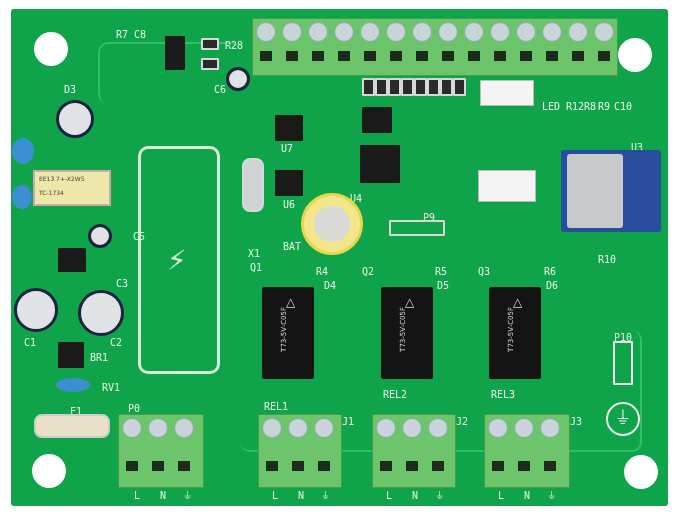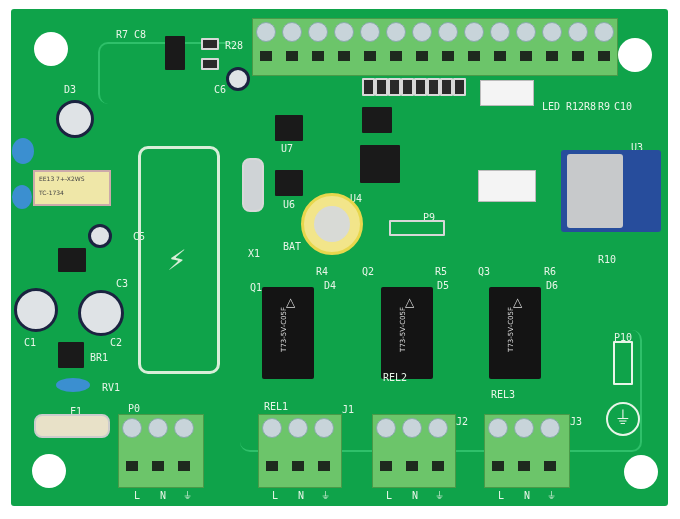--- a/index.html
+++ b/index.html
@@ -147,37 +147,37 @@
 <div class="silk" style="left:566px;top:101px;">R12</div>
 <div class="silk" style="left:584px;top:101px;">R8</div>
 <div class="silk" style="left:598px;top:101px;">R9</div>
 <div class="silk" style="left:614px;top:101px;text-align:right;">C10</div>
 <div class="silk" style="left:631px;top:142px;">U3</div>
 <div class="wifi">
     <div class="shield"></div>
   </div>
 <div class="silk" style="left:598px;top:254px;">R10</div>
 
-<div class="silk" style="left:250px;top:282px;">Q1</div>
+<div class="silk" style="left:250px;top:262px;">Q1</div>
 <div class="silk" style="left:316px;top:266px;">R4</div>
 <div class="silk" style="left:324px;top:280px;">D4</div>
 <div class="relay" style="left:262px;top:287px;">
   <div class="tri">△</div>
   <div class="lbl">T73-5V-C05F</div>
 </div>
 <div class="silk" style="left:264px;top:389px;margin-top:12px;">REL1</div>
 
 <div class="silk" style="left:362px;top:266px;">Q2</div>
 <div class="silk" style="left:435px;top:266px;">R5</div>
 <div class="silk" style="left:437px;top:280px;">D5</div>
 <div class="relay" style="left:381px;top:287px;">
   <div class="tri">△</div>
   <div class="lbl">T73-5V-C05F</div>
 </div>
-<div class="silk" style="left:383px;top:372px;">REL2</div>
+<div class="silk" style="left:383px;top:389px;">REL2</div>
 
 <div class="silk" style="left:478px;top:266px;">Q3</div>
 <div class="silk" style="left:544px;top:266px;">R6</div>
 <div class="silk" style="left:546px;top:280px;">D6</div>
 <div class="relay" style="left:489px;top:287px;">
   <div class="tri">△</div>
   <div class="lbl">T73-5V-C05F</div>
 </div>
 <div class="silk" style="left:491px;top:389px;">REL3</div>
 
@@ -196,21 +196,21 @@
   <div class="screws">
       <div class="slot"></div>
       <div class="slot"></div>
       <div class="slot"></div>
     </div>
 </div>
 <div class="silk" style="left:134px;top:490px;">L</div>
 <div class="silk" style="left:160px;top:490px;">N</div>
 <div class="silk" style="left:184px;top:490px;">⏚</div>
 
-<div class="silk" style="left:342px;top:404px;">J1</div>
+<div class="silk" style="left:342px;top:416px;">J1</div>
 <div class="tb" style="left:258px;top:414px;width:82px;height:72px;">
   <div class="screws">
       <div class="screw"></div>
       <div class="screw"></div>
       <div class="screw"></div>
     </div>
   <div style="height:14px;"></div>
   <div class="screws">
       <div class="slot"></div>
       <div class="slot"></div>

